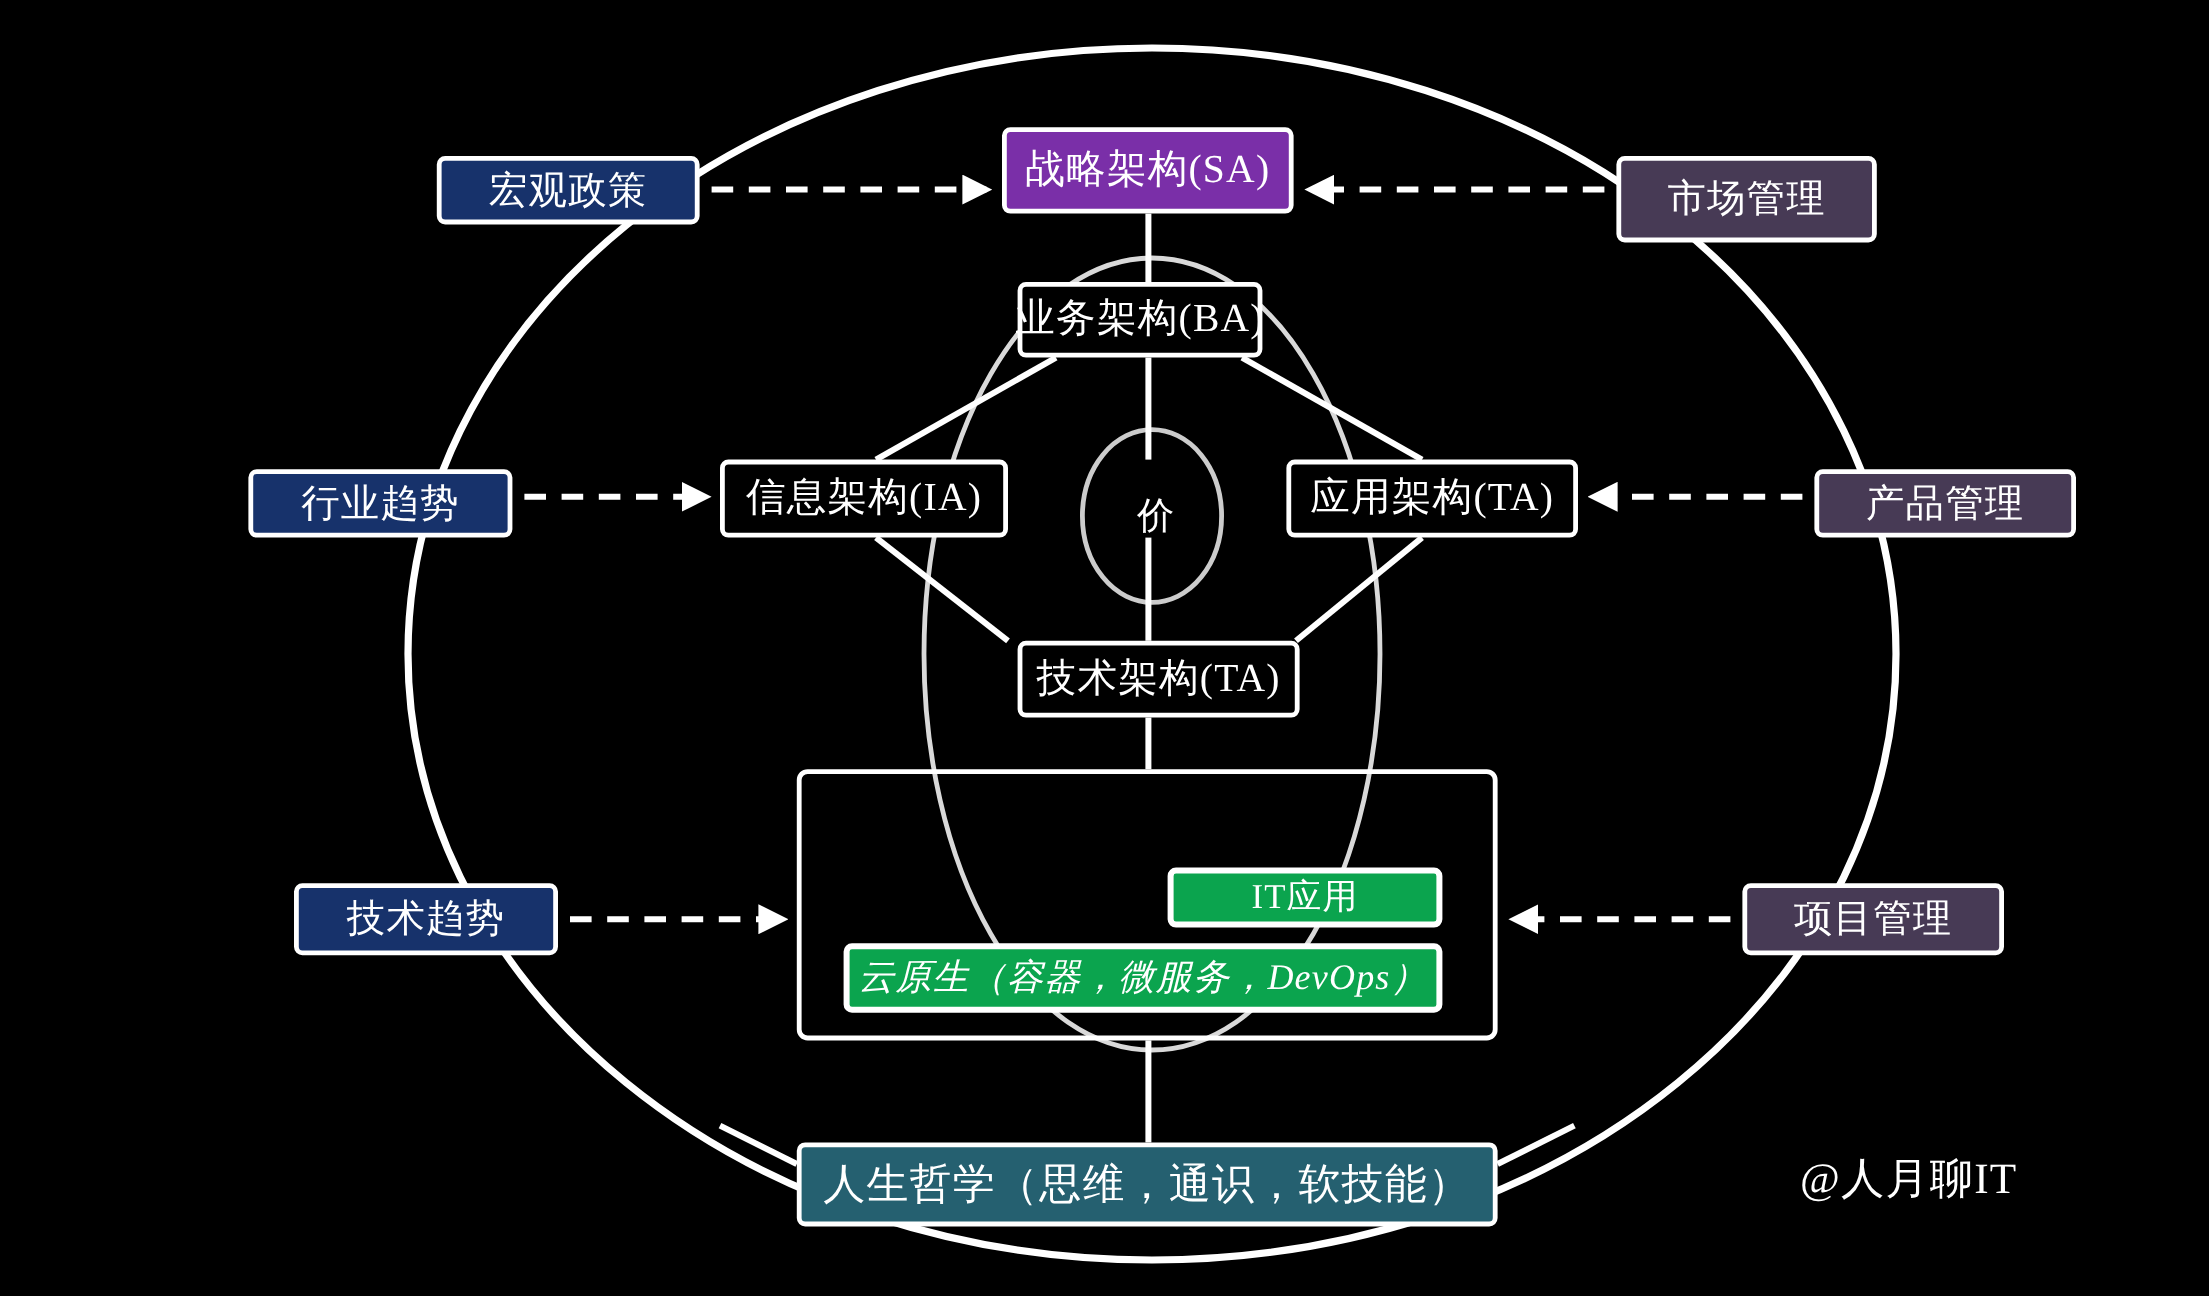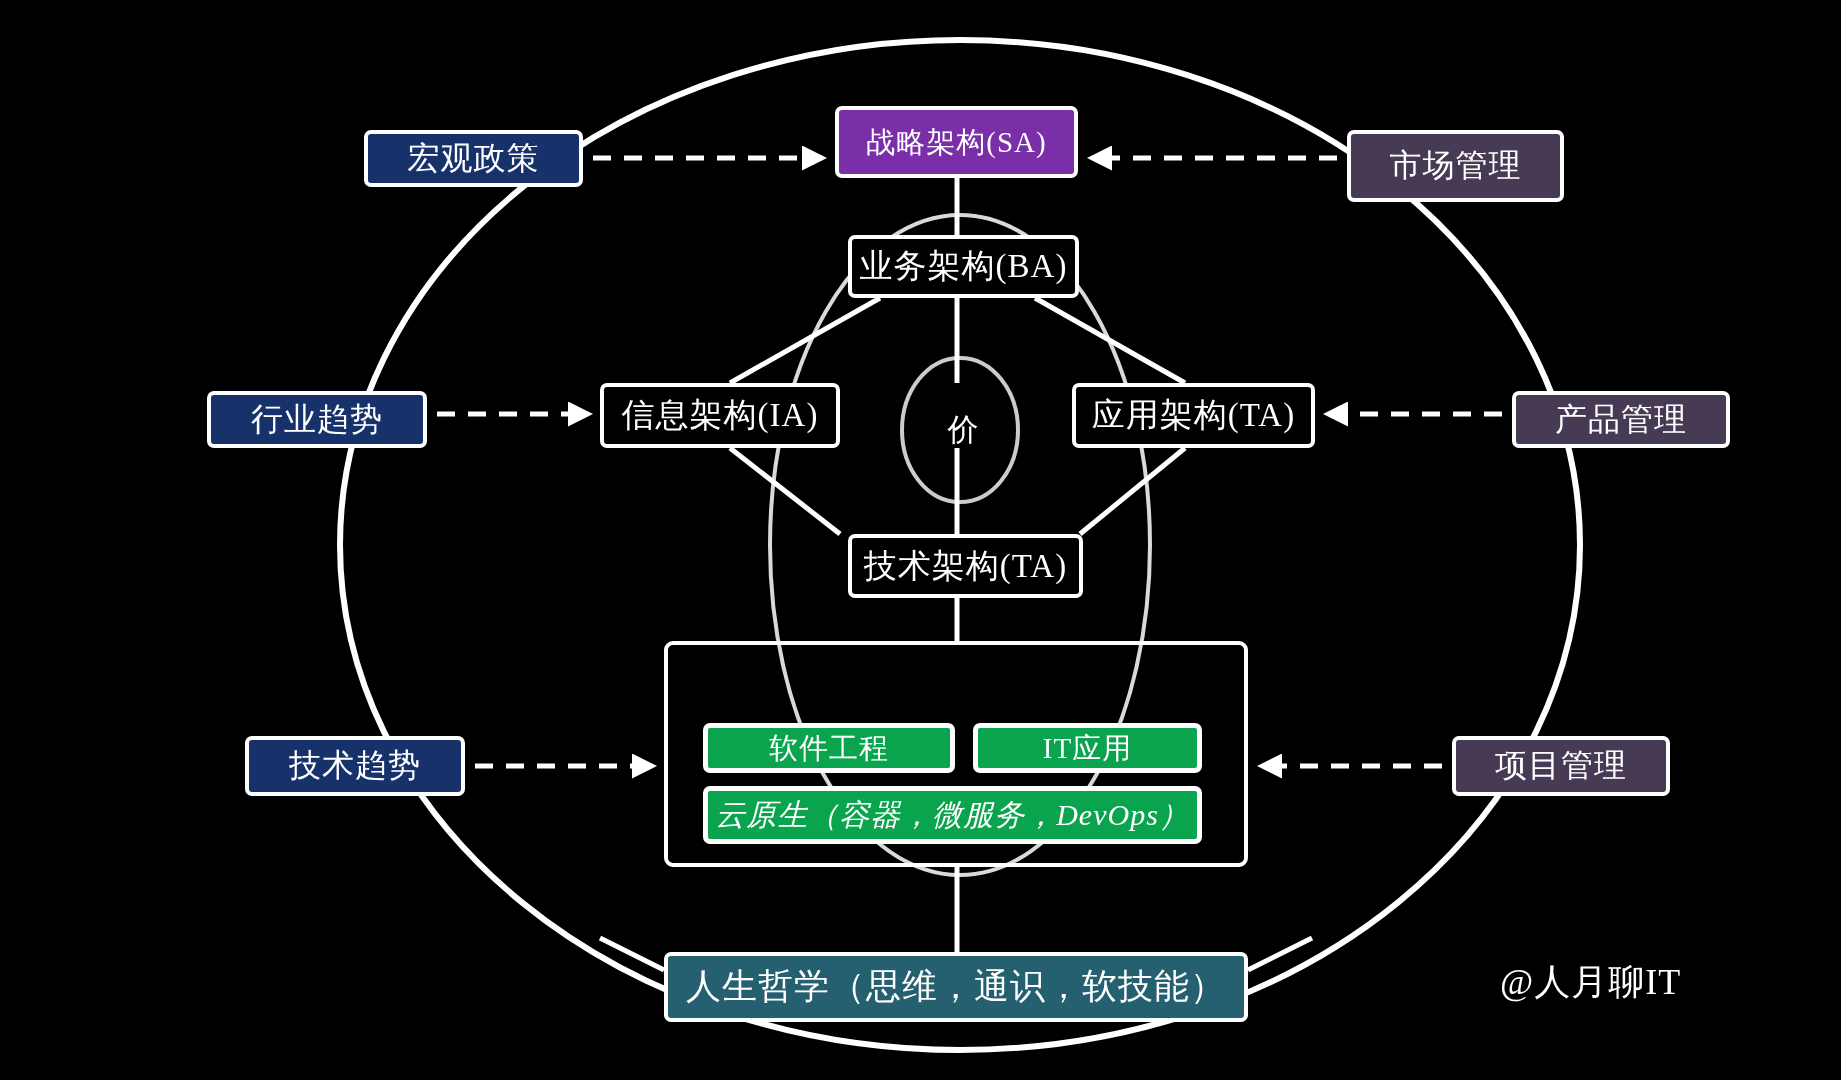--- a/index.html
+++ b/index.html
@@ -44,23 +44,23 @@
   .navy      { background: #17326b; }
   .purple    { background: #7a2fa8; }
   .darkplum  { background: #473a55; }
   .black     { background: #000000; }
   .green     { background: #0ba44e; border-width: 5px; }
   .teal      { background: #256070; }
   .hollow    { background: transparent; }
 
   
   #n-macro      { left: 324px; top: 130px;  width: 219px; height: 57px;  font-size: 32px; }
-  #n-sa         { left: 795px; top: 106px;  width: 243px; height: 72px;  font-size: 29px; align-items: center; }
+  #n-sa         { left: 795px; top: 106px;  width: 243px; height: 72px;  font-size: 33px; align-items: center; }
   #n-market     { left: 1307px;top: 130px;  width: 217px; height: 72px;  font-size: 32px; }
-  #n-ba         { left: 808px; top: 235px;  width: 231px; height: 63px;  font-size: 33px; }
+  #n-ba         { left: 808px; top: 235px;  width: 204px; height: 63px;  font-size: 33px; }
 
   #n-industry   { left: 167px; top: 391px;  width: 220px; height: 57px;  font-size: 32px; }
   #n-ia         { left: 560px; top: 383px;  width: 240px; height: 65px;  font-size: 33px; }
   #n-ta-app     { left: 1032px;top: 383px;  width: 243px; height: 65px;  font-size: 33px; }
   #n-product    { left: 1472px;top: 391px;  width: 218px; height: 57px;  font-size: 32px; }
 
   #n-value      { left: 876px; top: 370px;  width: 95px;  height: 120px; font-size: 31px;
                   border-radius: 50%/40%; flex-direction: column; }
 
   #n-tech-arch  { left: 808px; top: 534px;  width: 235px; height: 64px;  font-size: 33px; }
@@ -202,23 +202,20 @@
     </div>
 
   <div class="node navy" id="n-trend">
       <span>技术趋势</span>
     </div>
   <div class="node darkplum" id="n-project">
       <span>项目管理</span>
     </div>
 
   <div id="grp-skill"></div>
-  <div class="node green" id="n-se">
-      <span>软件工程</span>
-    </div>
   <div class="node green" id="n-itapp">
       <span>IT应用</span>
     </div>
   <div class="node green" id="n-cloud">
       <span>云原生（容器，微服务，DevOps）</span>
     </div>
 
   <div class="node teal" id="n-life">
       <span>人生哲学（思维，通识，软技能）</span>
     </div>

